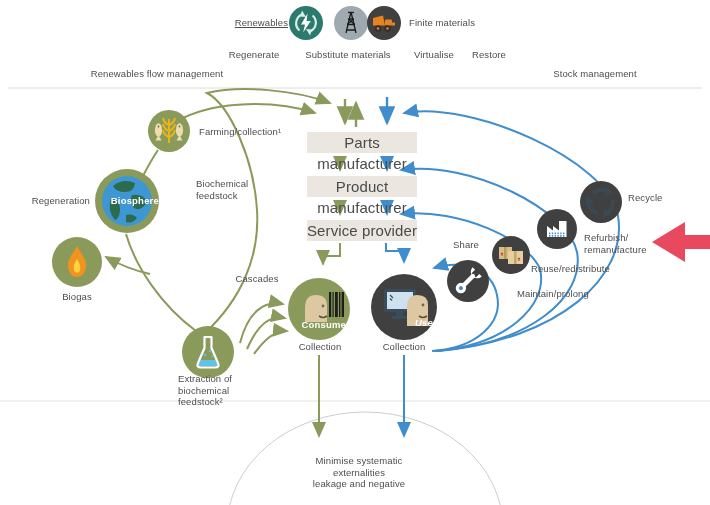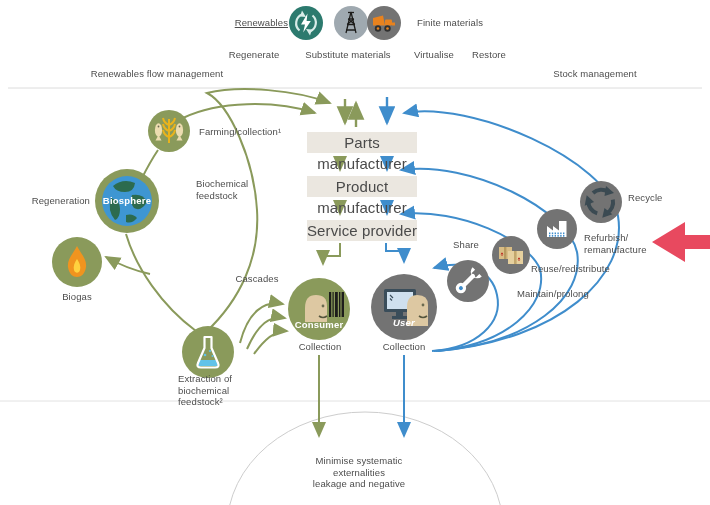--- a/index.html
+++ b/index.html
@@ -4,26 +4,26 @@
 <style>
   html,body{margin:0;padding:0;background:#fff;}
   .canvas{
     position:relative;width:710px;height:505px;background:#fff;overflow:hidden;
     font-family:"Liberation Sans", sans-serif;color:#4d4d4d;
   }
   .layer{position:absolute;left:0;top:0;}
   .arrows{z-index:1;}
   .node{position:absolute;border-radius:50%;z-index:2;}
   .node.green{background:#8a9a5b;}
-  .node.blue{background:#737373;font-style:italic;}
+  .node.blue{background:#404040;font-style:italic;}
   .node.teal{background:#2c7a6e;}
   .node.gray{background:#9fa9b0;}
   .node svg{position:absolute;left:0;top:0;}
   .node .inlabel{
-    position:absolute;left:0;right:0;text-align:center;color:#fff;
+    position:absolute;left:0;right:0;text-align:right;color:#fff;
     font-size:9.5px;font-weight:bold;letter-spacing:.2px;z-index:3;
   }
   .lbl{
     position:absolute;font-size:9.5px;line-height:11.5px;color:#4d4d4d;
     white-space:nowrap;z-index:3;letter-spacing:.1px;
   }
   .lbl.center{text-align:center;}
   .lbl.right{text-align:right;}
   .lbl div{white-space:nowrap;}
   .chainbox{
@@ -116,21 +116,21 @@
       <polygon points="6,12 16,9.5 18,19.5 6,19.5" fill="#e8821e"></polygon>
       <rect x="18" y="13.5" width="7" height="6" rx="1" fill="#e8821e"></rect>
       <rect x="25" y="16.5" width="3" height="3" fill="#e8821e"></rect>
       <circle cx="11" cy="22.5" r="3.2" fill="#2f2f2f"></circle>
         <circle cx="11" cy="22.5" r="1.3" fill="#e8821e"></circle>
       <circle cx="20.5" cy="22.5" r="3.2" fill="#2f2f2f"></circle>
         <circle cx="20.5" cy="22.5" r="1.3" fill="#e8821e"></circle>
     </svg>
   </div>
 
-  <div class="lbl" style="left:409px;top:17px;margin-left:8px;">Finite materials</div>
+  <div class="lbl" style="left:409px;top:17px;">Finite materials</div>
 
   <div class="lbl center" style="left:184px;top:49px;width:140px;">Regenerate</div>
   <div class="lbl center" style="left:278px;top:49px;width:140px;">Substitute materials</div>
   <div class="lbl center" style="left:364px;top:49px;width:140px;">Virtualise</div>
   <div class="lbl center" style="left:419px;top:49px;width:140px;">Restore</div>
 
   <div class="lbl center" style="left:57px;top:68px;width:200px;">Renewables flow management</div>
   <div class="lbl center" style="left:495px;top:68px;width:200px;">Stock management</div>
 
   <div class="chainbox" style="top:132px;">Parts manufacturer</div>

